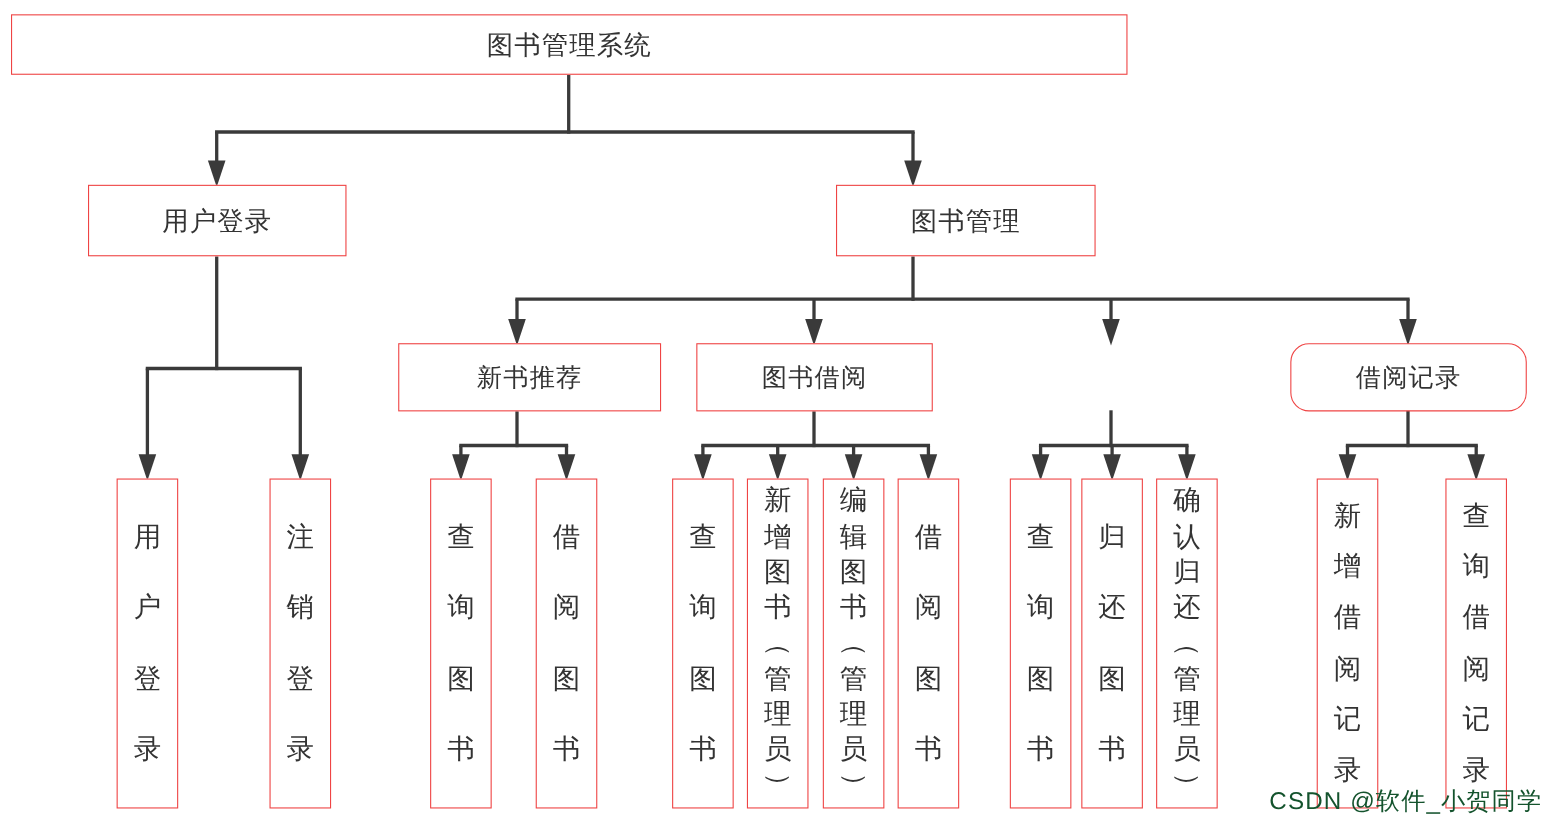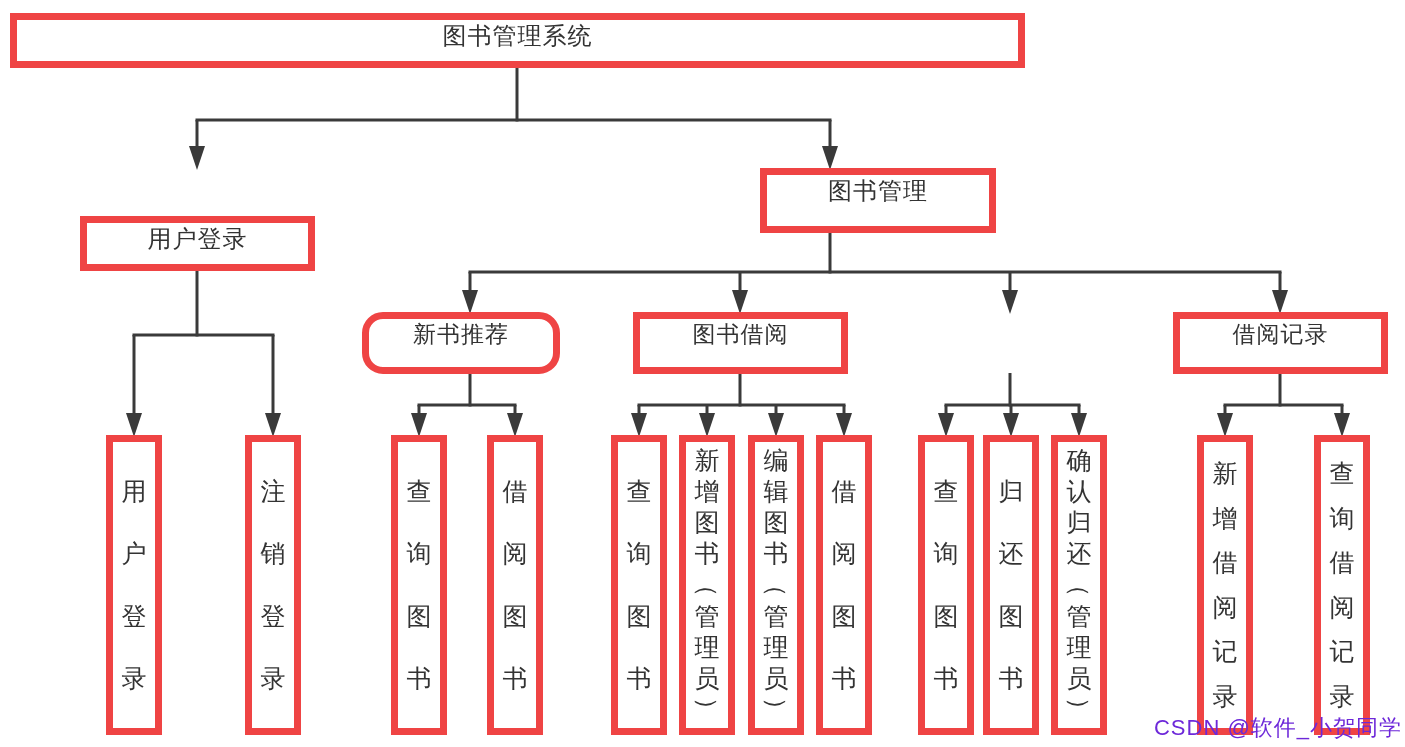--- a/index.html
+++ b/index.html
@@ -1,31 +1,31 @@
 <!DOCTYPE html>
 <html><head>
 <meta charset="utf-8">
 <style>
   html,body{margin:0;padding:0;background:#ffffff;}
   body{width:1405px;height:747px;position:relative;overflow:hidden;
        font-family:"Liberation Sans","DejaVu Sans",sans-serif;}
   #stage{position:absolute;left:0;top:0;width:1405px;height:747px;}
   #connectors{position:absolute;left:0;top:0;pointer-events:none;}
-  .node{position:absolute;background:#ffffff;border:7px solid #ef4444;
-        box-sizing:border-box;display:flex;justify-content:center;
+  .node{position:absolute;background:#ffffff;border:1px solid #ef4444;
+        box-sizing:border-box;display:flex;align-items:center;justify-content:center;
         color:#333333;z-index:2;}
   .hnode{font-size:24px;letter-spacing:1px;}
   .l3node{font-size:23px;}
   .vnode{width:56px;height:300px;top:435px;font-size:25px;}
   .vtext{display:flex;flex-direction:column;align-items:center;
          justify-content:space-evenly;height:100%;width:100%;}
   .vtext span{line-height:1;}
   .vpunct{transform:rotate(90deg);}
   .watermark{position:absolute;top:713px;right:3px;z-index:5;
-             font-size:22px;color:#6d28d9;letter-spacing:1px;white-space:nowrap;}
+             font-size:22px;color:#14532d;letter-spacing:1px;white-space:nowrap;}
 </style>
 </head>
 <body>
 
 <div id="stage">
 
   <svg id="connectors" width="1405" height="747" viewBox="0 0 1405 747">
     <g stroke="#3a3a3a" stroke-width="3" fill="none">
 
       <line x1="517" y1="68" x2="517" y2="121.5"></line>
@@ -88,34 +88,34 @@
       <polygon points="1071,413 1087,413 1079,437"></polygon>
       <polygon points="1217,413 1233,413 1225,437"></polygon>
       <polygon points="1334,413 1350,413 1342,437"></polygon>
     </g>
   </svg>
 
   <div class="node hnode" style="left:10px;top:13px;width:1015px;height:55px;">
     <span>图书管理系统</span>
   </div>
 
-  <div class="node hnode" style="left:80px;top:168px;width:235px;height:55px;margin-top:48px;">
+  <div class="node hnode" style="left:80px;top:168px;width:235px;height:65px;">
     <span>用户登录</span>
   </div>
   <div class="node hnode" style="left:712px;top:168px;width:236px;height:65px;margin-left:48px;">
     <span>图书管理</span>
   </div>
 
-  <div class="node hnode l3node" style="left:362px;top:312px;width:198px;height:62px;border-radius:21px;">
+  <div class="node hnode l3node" style="left:362px;top:312px;width:239px;height:62px;">
     <span>新书推荐</span>
   </div>
   <div class="node hnode l3node" style="left:633px;top:312px;width:215px;height:62px;">
     <span>图书借阅</span>
   </div>
-  <div class="node hnode l3node" style="left:1173px;top:312px;width:215px;height:62px;">
+  <div class="node hnode l3node" style="left:1173px;top:312px;width:215px;height:62px;border-radius:17px;">
     <span>借阅记录</span>
   </div>
 
   <div class="node vnode" style="left:106px;">
     <div class="vtext">
         <span>用</span>
         <span>户</span>
         <span>登</span>
         <span>录</span>
       </div>

